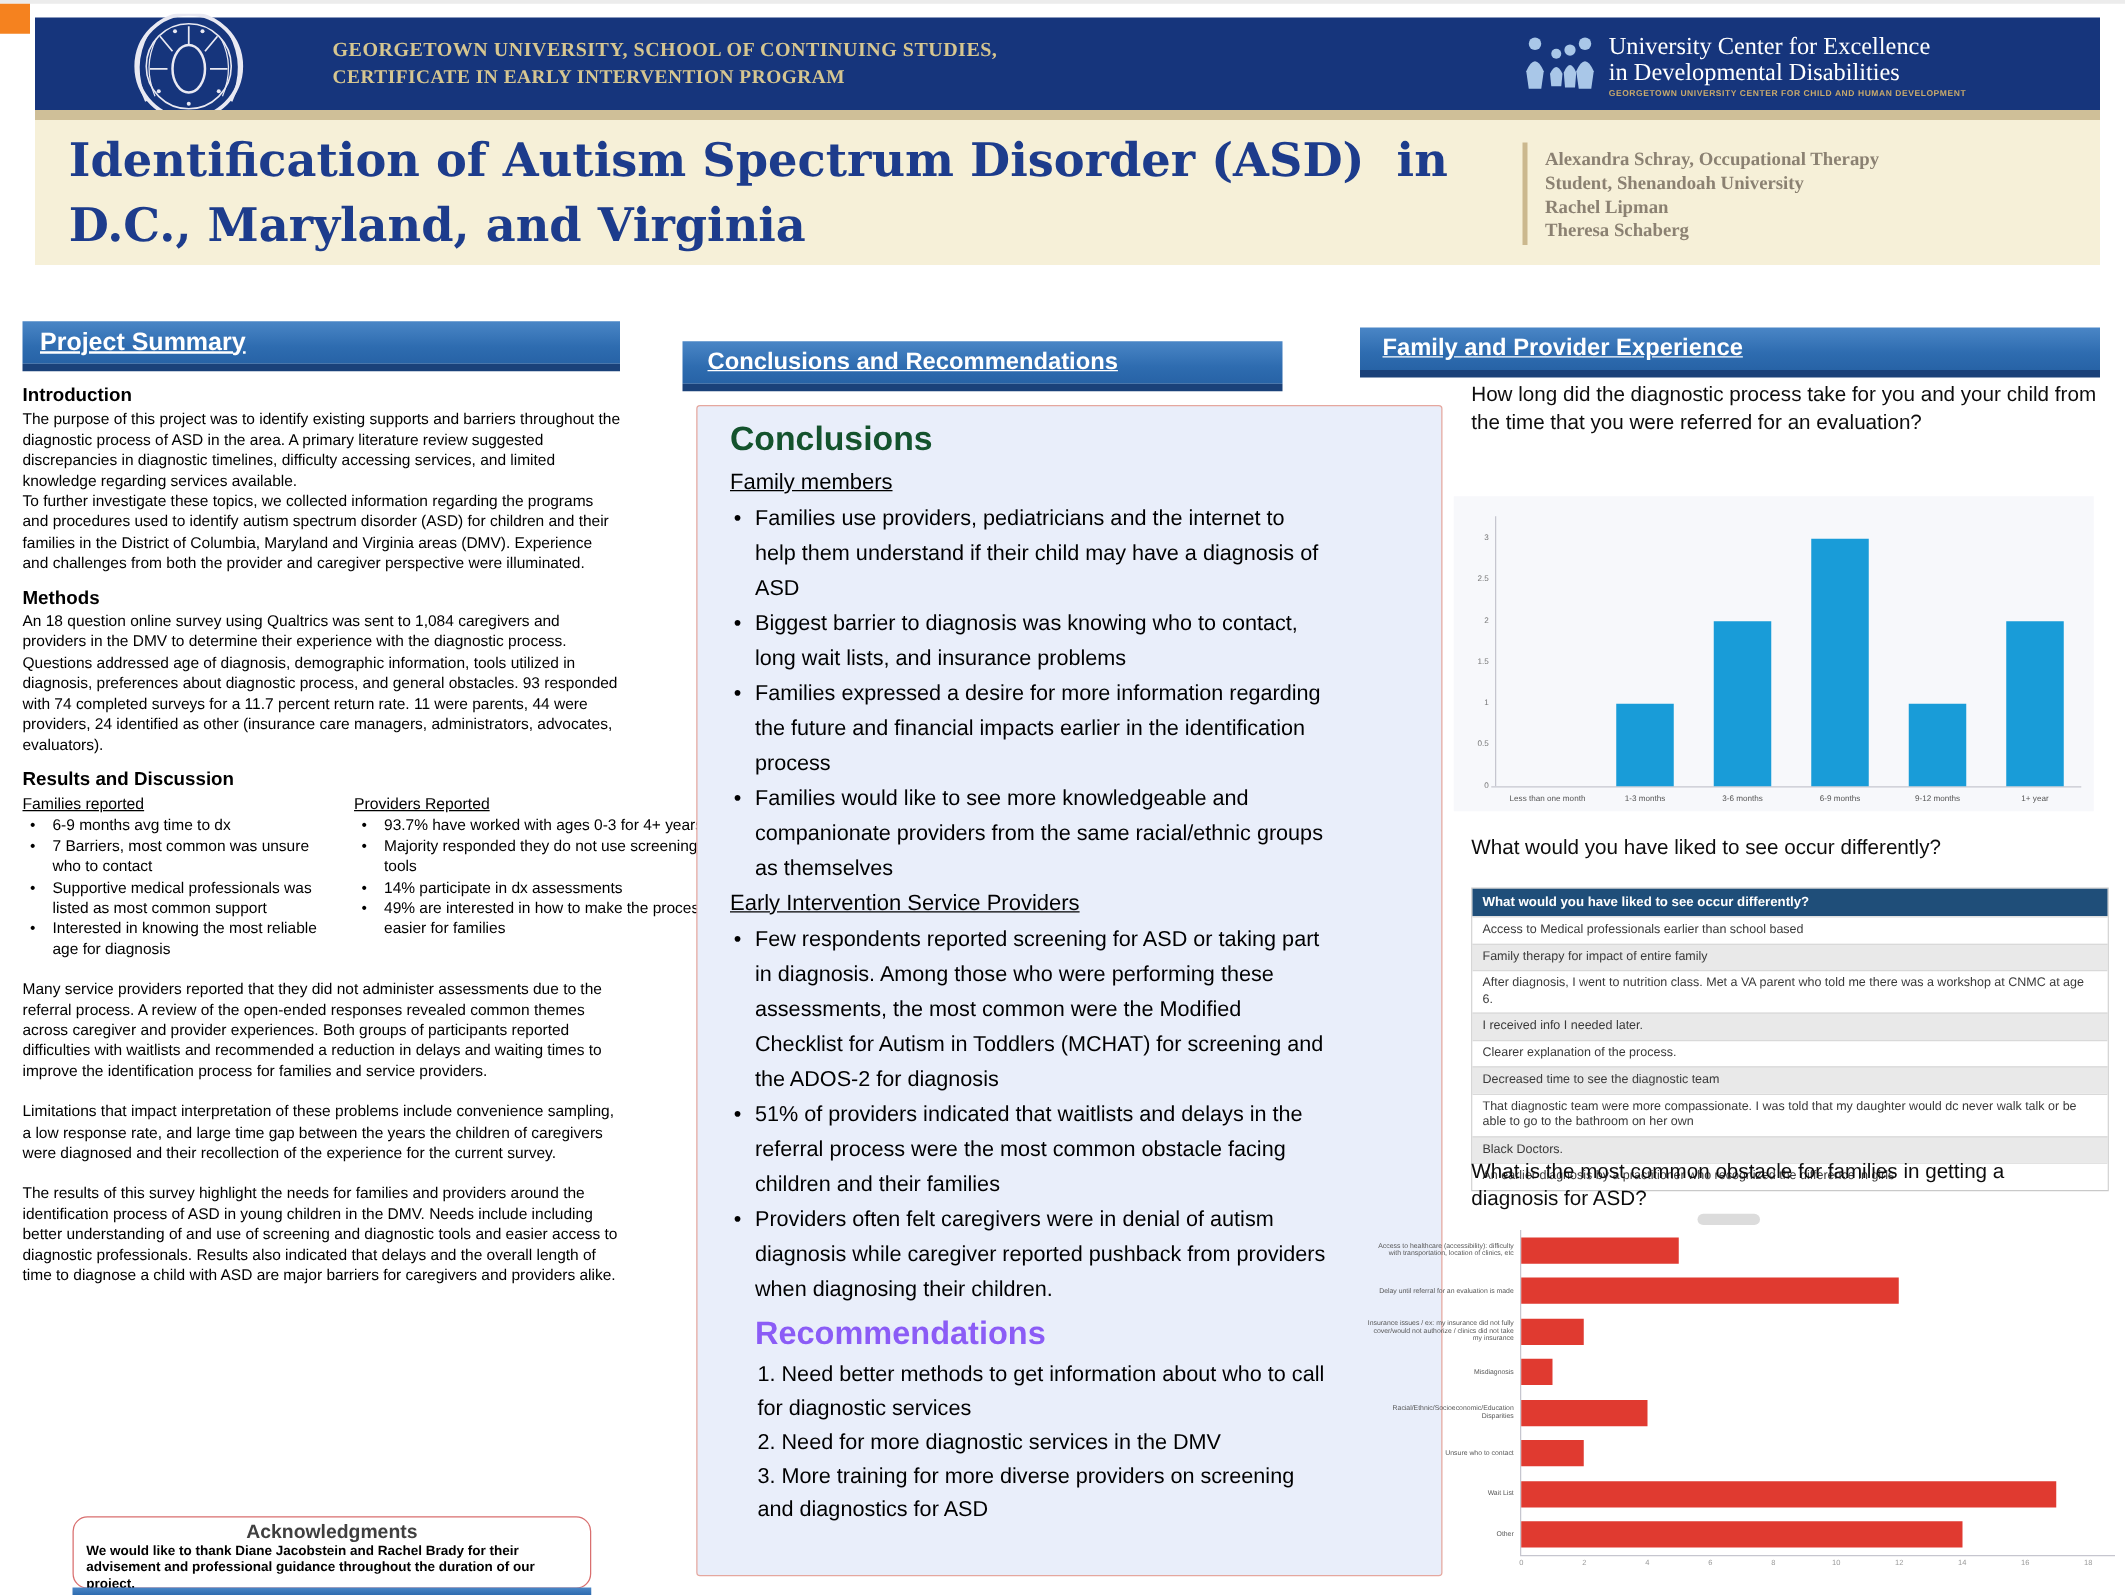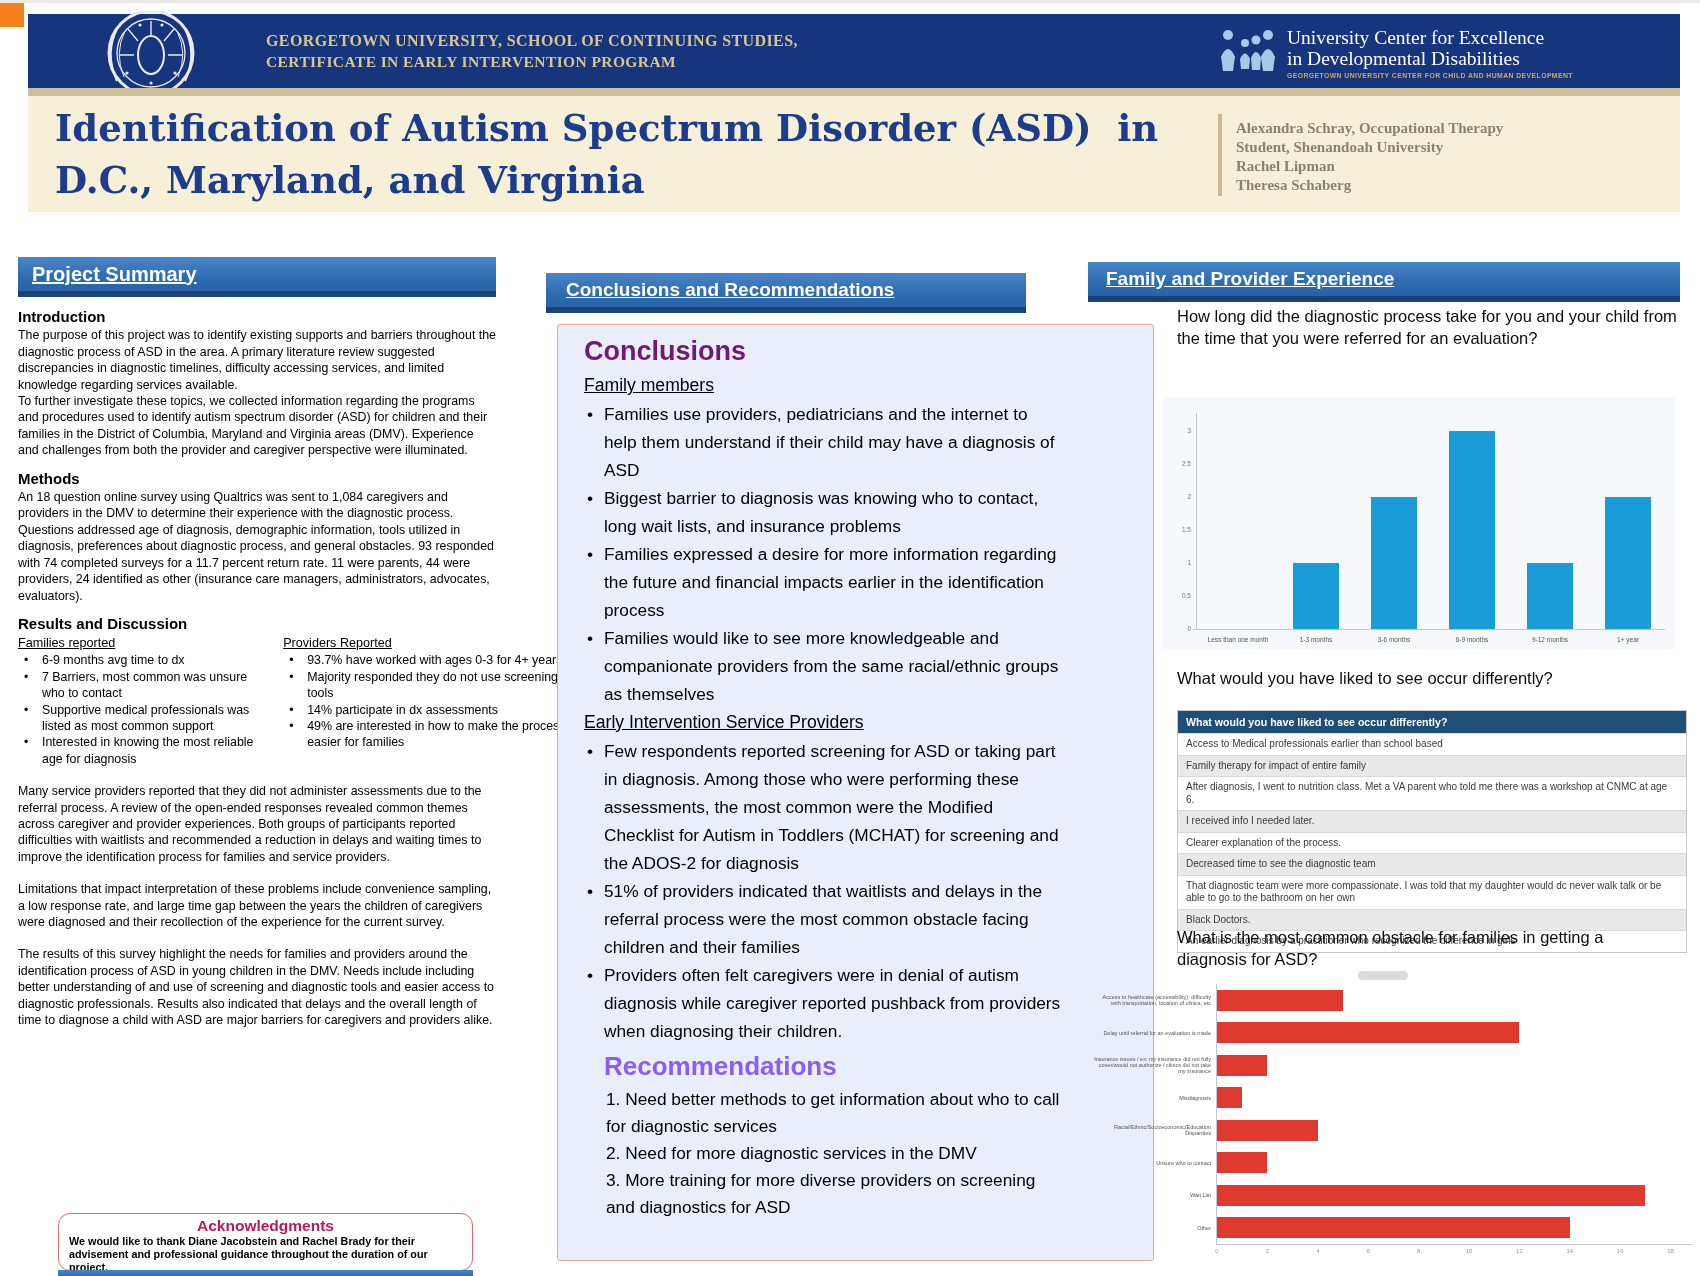--- a/index.html
+++ b/index.html
@@ -47,29 +47,29 @@
   .col1 p.gap{margin-top:16px;}
   .res-cols{display:flex;width:548px;gap:28px;}
   .res-left{width:250px;}
   .res-right{width:298px;}
   .ul-head{text-decoration:underline;font-size:12.6px;line-height:18px;}
   .b-item{position:relative;padding-left:24px;}
   .b-item .mk{position:absolute;left:6px;}
 
   .ack{position:absolute;left:58px;top:1213px;width:415px;height:58px;background:#fff;
        border:1.6px solid #d96f6f;border-radius:12px;padding:3px 10px;box-sizing:border-box;}
-  .ack-title{text-align:center;color:#be185d;font-weight:bold;font-size:15.5px;}
+  .ack-title{text-align:center;color:#404040;font-weight:bold;font-size:15.5px;}
   .ack-body{font-weight:bold;font-size:10.8px;line-height:13px;color:#000;}
   .bottom-bar{position:absolute;left:58px;top:1270px;width:415px;height:6px;
               background:linear-gradient(180deg,#4a86c6,#2e6cb0);}
 
   
   .cbox{position:absolute;left:557px;top:324px;width:597px;height:937px;background:#e9eefa;
         border:1.5px solid #e5a79e;border-radius:3px;box-sizing:border-box;padding:10px 92px 0 26px;}
-  .cbox .big-h{font-weight:bold;font-size:27px;line-height:32px;margin:0 0 4px;color:#701a75;}
+  .cbox .big-h{font-weight:bold;font-size:27px;line-height:32px;margin:0 0 4px;color:#14532d;}
   .cbox .uhead{font-size:17.6px;text-decoration:underline;line-height:29px;color:#000;}
   .cb-item{position:relative;padding-left:20px;font-size:17.3px;line-height:28px;color:#000;}
   .cb-item .mk{position:absolute;left:3px;}
   .rec-head{font-size:26px;font-weight:bold;margin:6px 0 4px 20px;color:#8b5cf6;}
   .rec-item{margin-left:22px;font-size:17.3px;line-height:27px;color:#000;}
 
   
   .q{position:absolute;color:#0d0d0d;font-size:16.5px;line-height:21.5px;}
   #q1{left:1177px;top:306px;width:500px;}
   #q2{left:1177px;top:668px;width:520px;}

